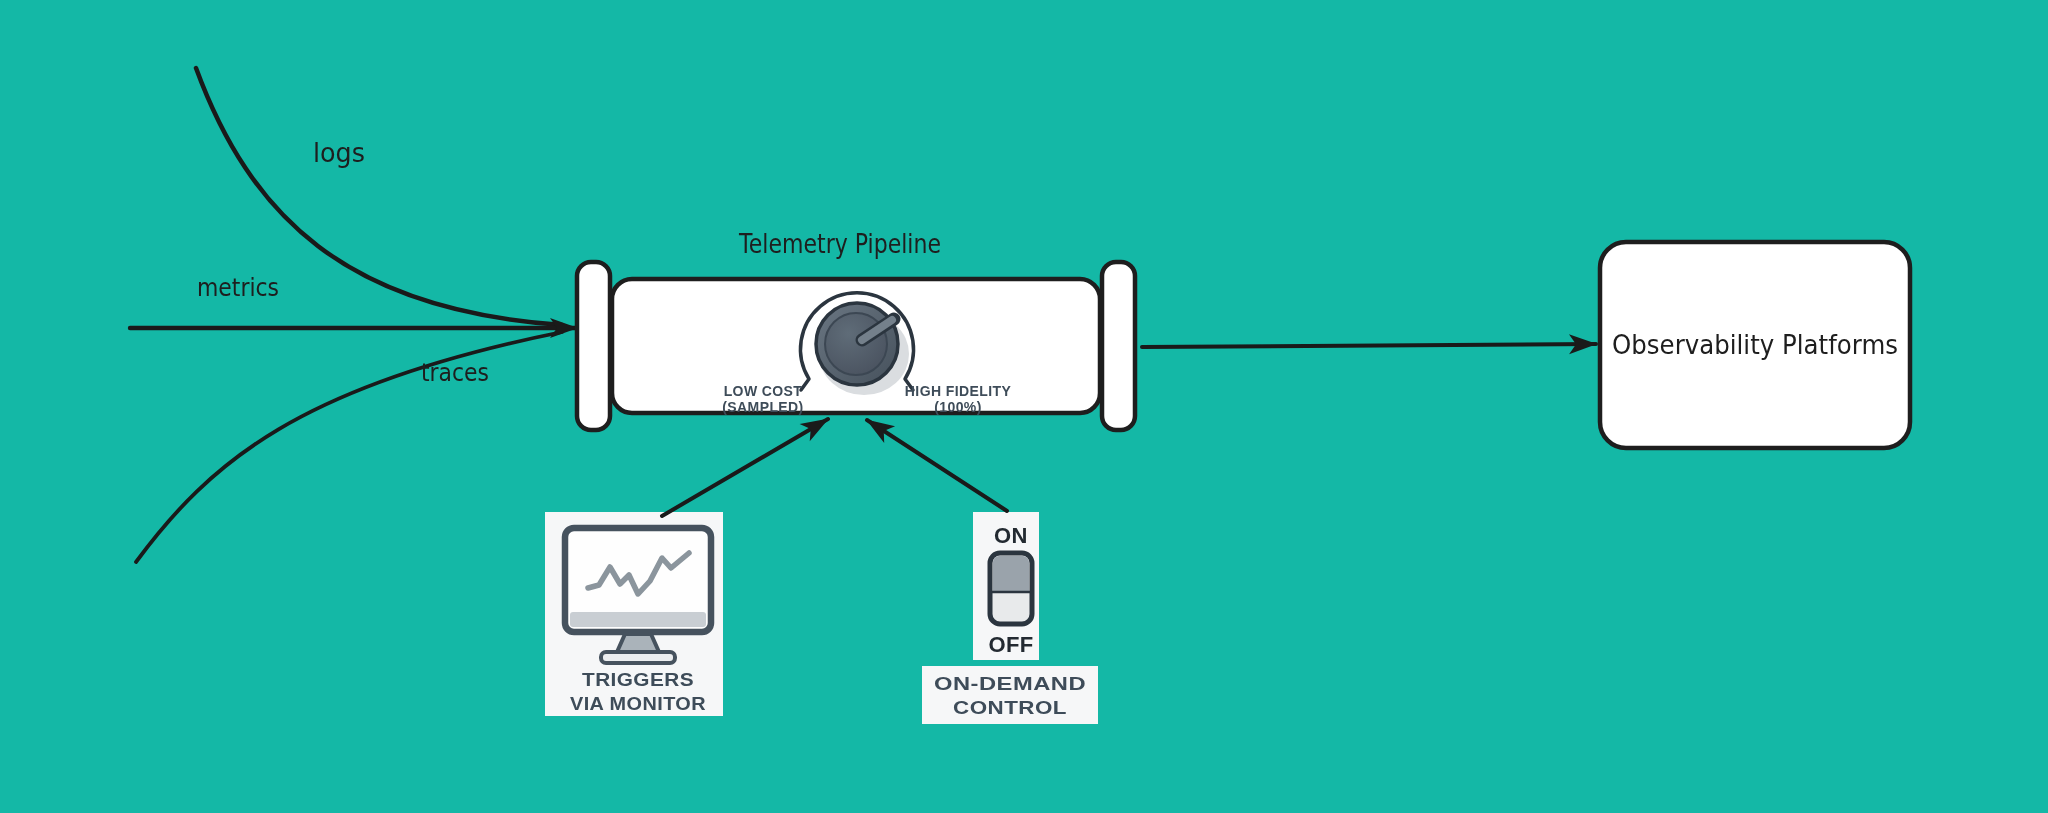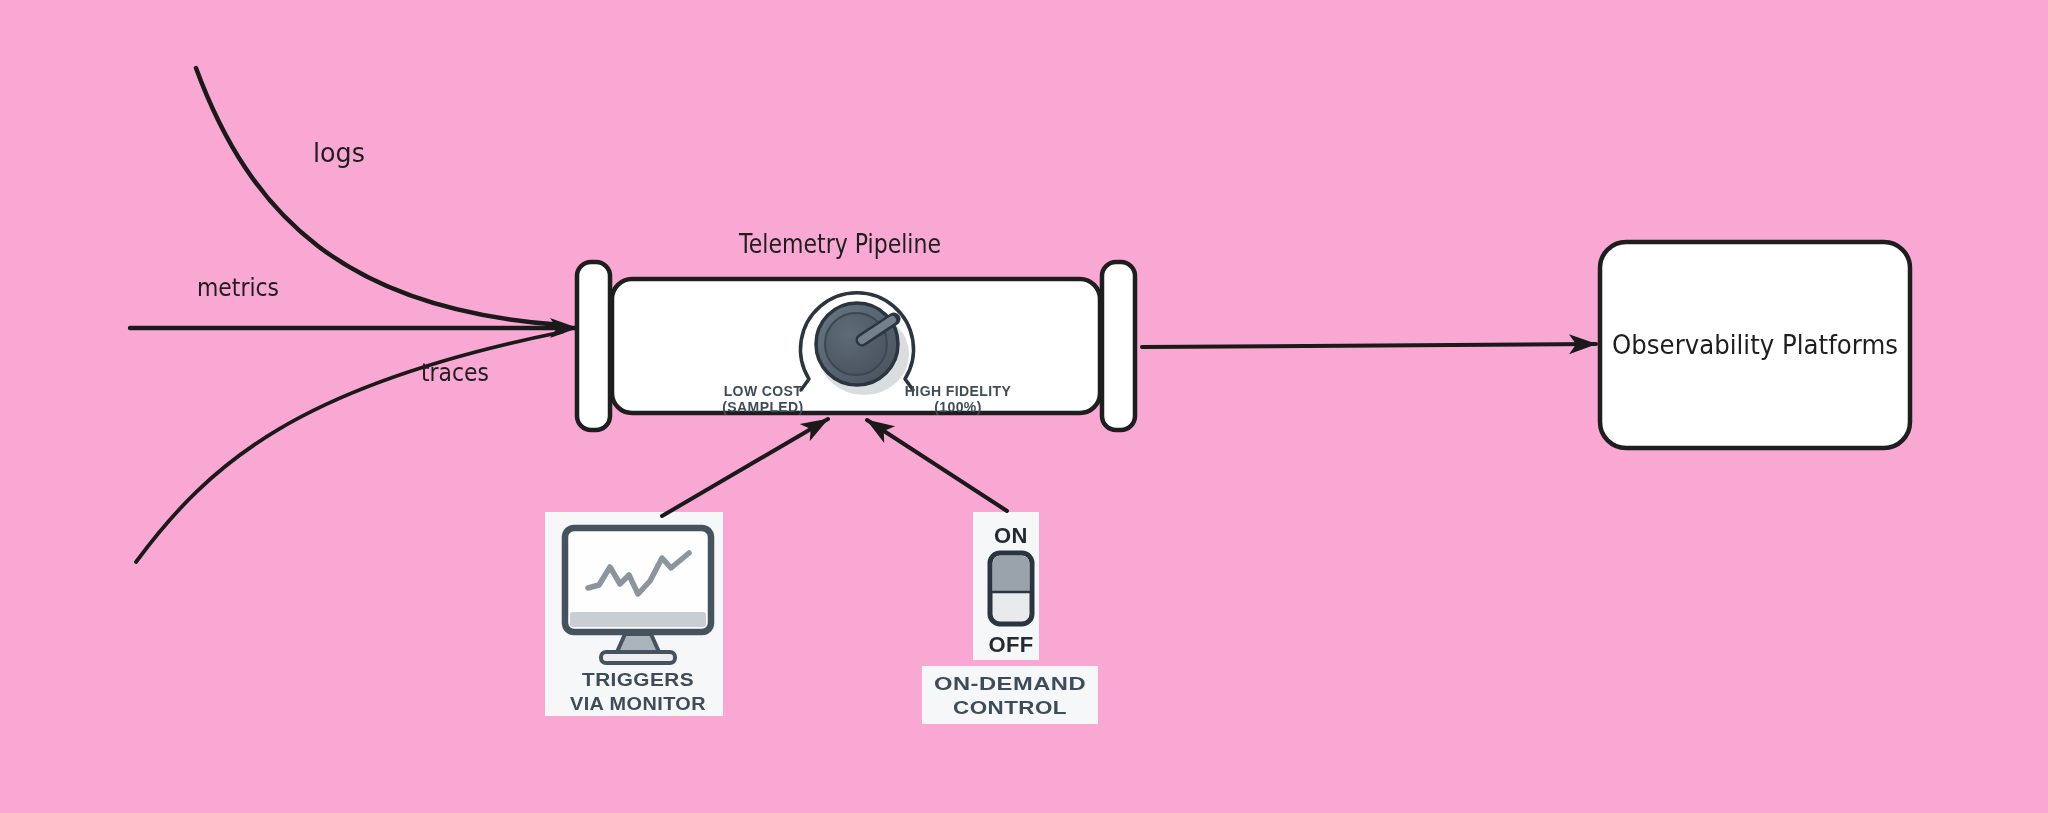--- a/index.html
+++ b/index.html
@@ -1,16 +1,16 @@
 <!DOCTYPE html>
 <html><head>
 <meta charset="utf-8">
 <style>
   html,body{margin:0;padding:0;background:#ffffff;width:2048px;height:813px;overflow:hidden;}
-  .canvas{position:relative;width:2048px;height:813px;background:#f9a8d4;text-decoration:underline;}
+  .canvas{position:relative;width:2048px;height:813px;background:#14b8a6;text-decoration:underline;}
   svg{display:block;}
   .hand{font-family:"DejaVu Sans",sans-serif;fill:#1e1e1e;}
   .boldlbl{font-family:"Liberation Sans",sans-serif;font-weight:bold;letter-spacing:0.4px;}
   .ink{stroke:#1a1a1a;}
 </style>
 </head>
 <body>
 
 <div class="canvas">
 <svg width="2048" height="813" viewBox="0 0 2048 813">

